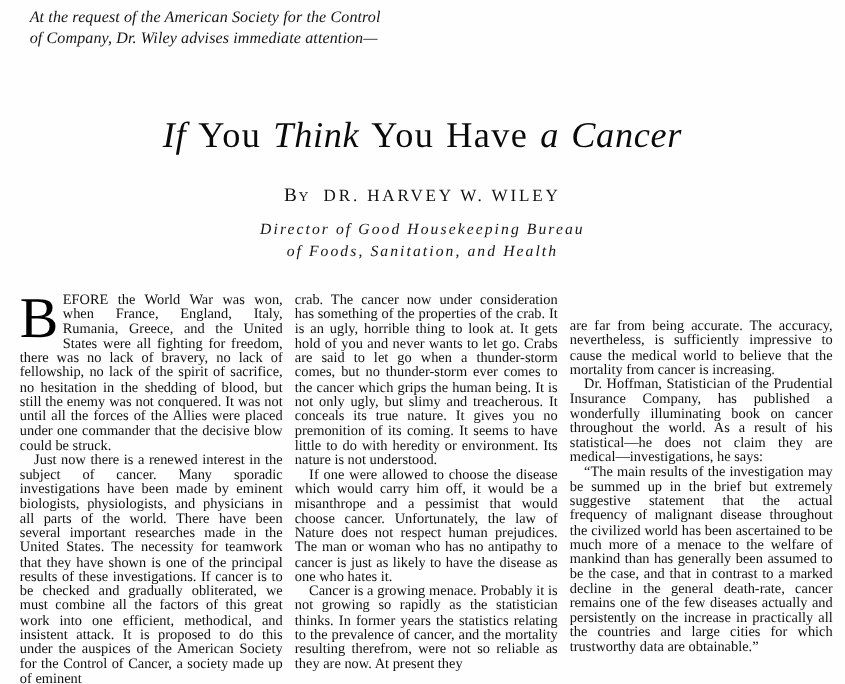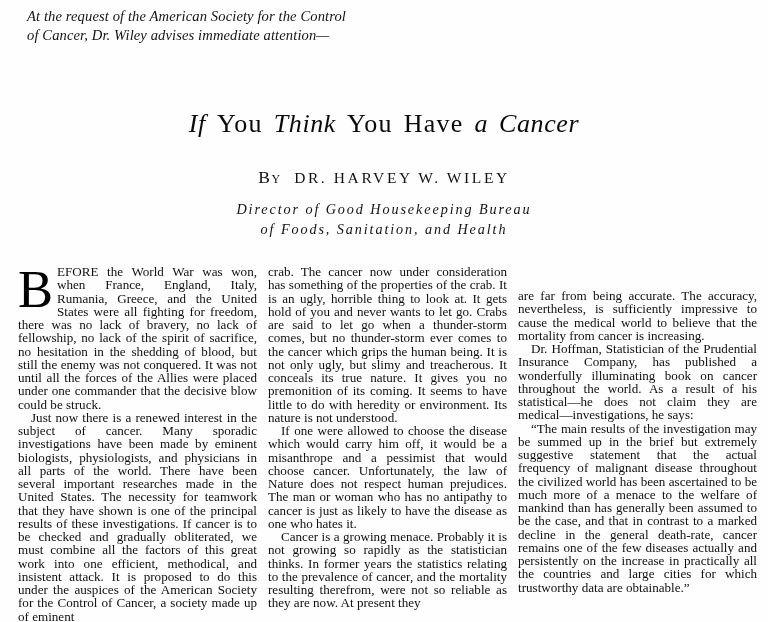--- a/index.html
+++ b/index.html
@@ -39,21 +39,21 @@
   }
   .kicker .k-line { display: block; white-space: nowrap; }
 
   
   .title {
     position: absolute;
     left: 0;
     right: 0;
     top: 104px;
     text-align: center;
-    font-size: 26px;
+    font-size: 33px;
     line-height: 40px;
     color: #0a0a0a;
     white-space: nowrap;
   }
   .title .w {
     display: inline-block;
     letter-spacing: 1.2px;
   }
   .title .rom { font-style: normal; }
   .title .ital { font-style: italic; letter-spacing: 0.6px; }
@@ -135,21 +135,21 @@
   }
   .col-1 p.first { text-indent: 0; }
 </style>
 </head>
 <body>
 
 <div class="page">
 
   <div class="kicker">
     <span class="k-line">At the request of the American Society for the Control</span>
-    <span class="k-line">of Cancer, Dr. Wiley advises immediate attention—</span>
+    <span class="k-line">of Company, Dr. Wiley advises immediate attention—</span>
   </div>
 
   <div class="title">
     <span class="w ital">If</span><span class="sp"></span><span class="w rom">You</span><span class="sp"></span><span class="w ital">Think</span><span class="sp"></span><span class="w rom">You</span><span class="sp"></span><span class="w rom">Have</span><span class="sp"></span><span class="w ital">a</span><span class="sp"></span><span class="w ital">Cancer</span>
   </div>
 
   <div class="byline">
     <span class="by-word">By</span><span class="sp">&nbsp;&nbsp;</span><span class="name">DR. HARVEY W. WILEY</span>
   </div>
 

